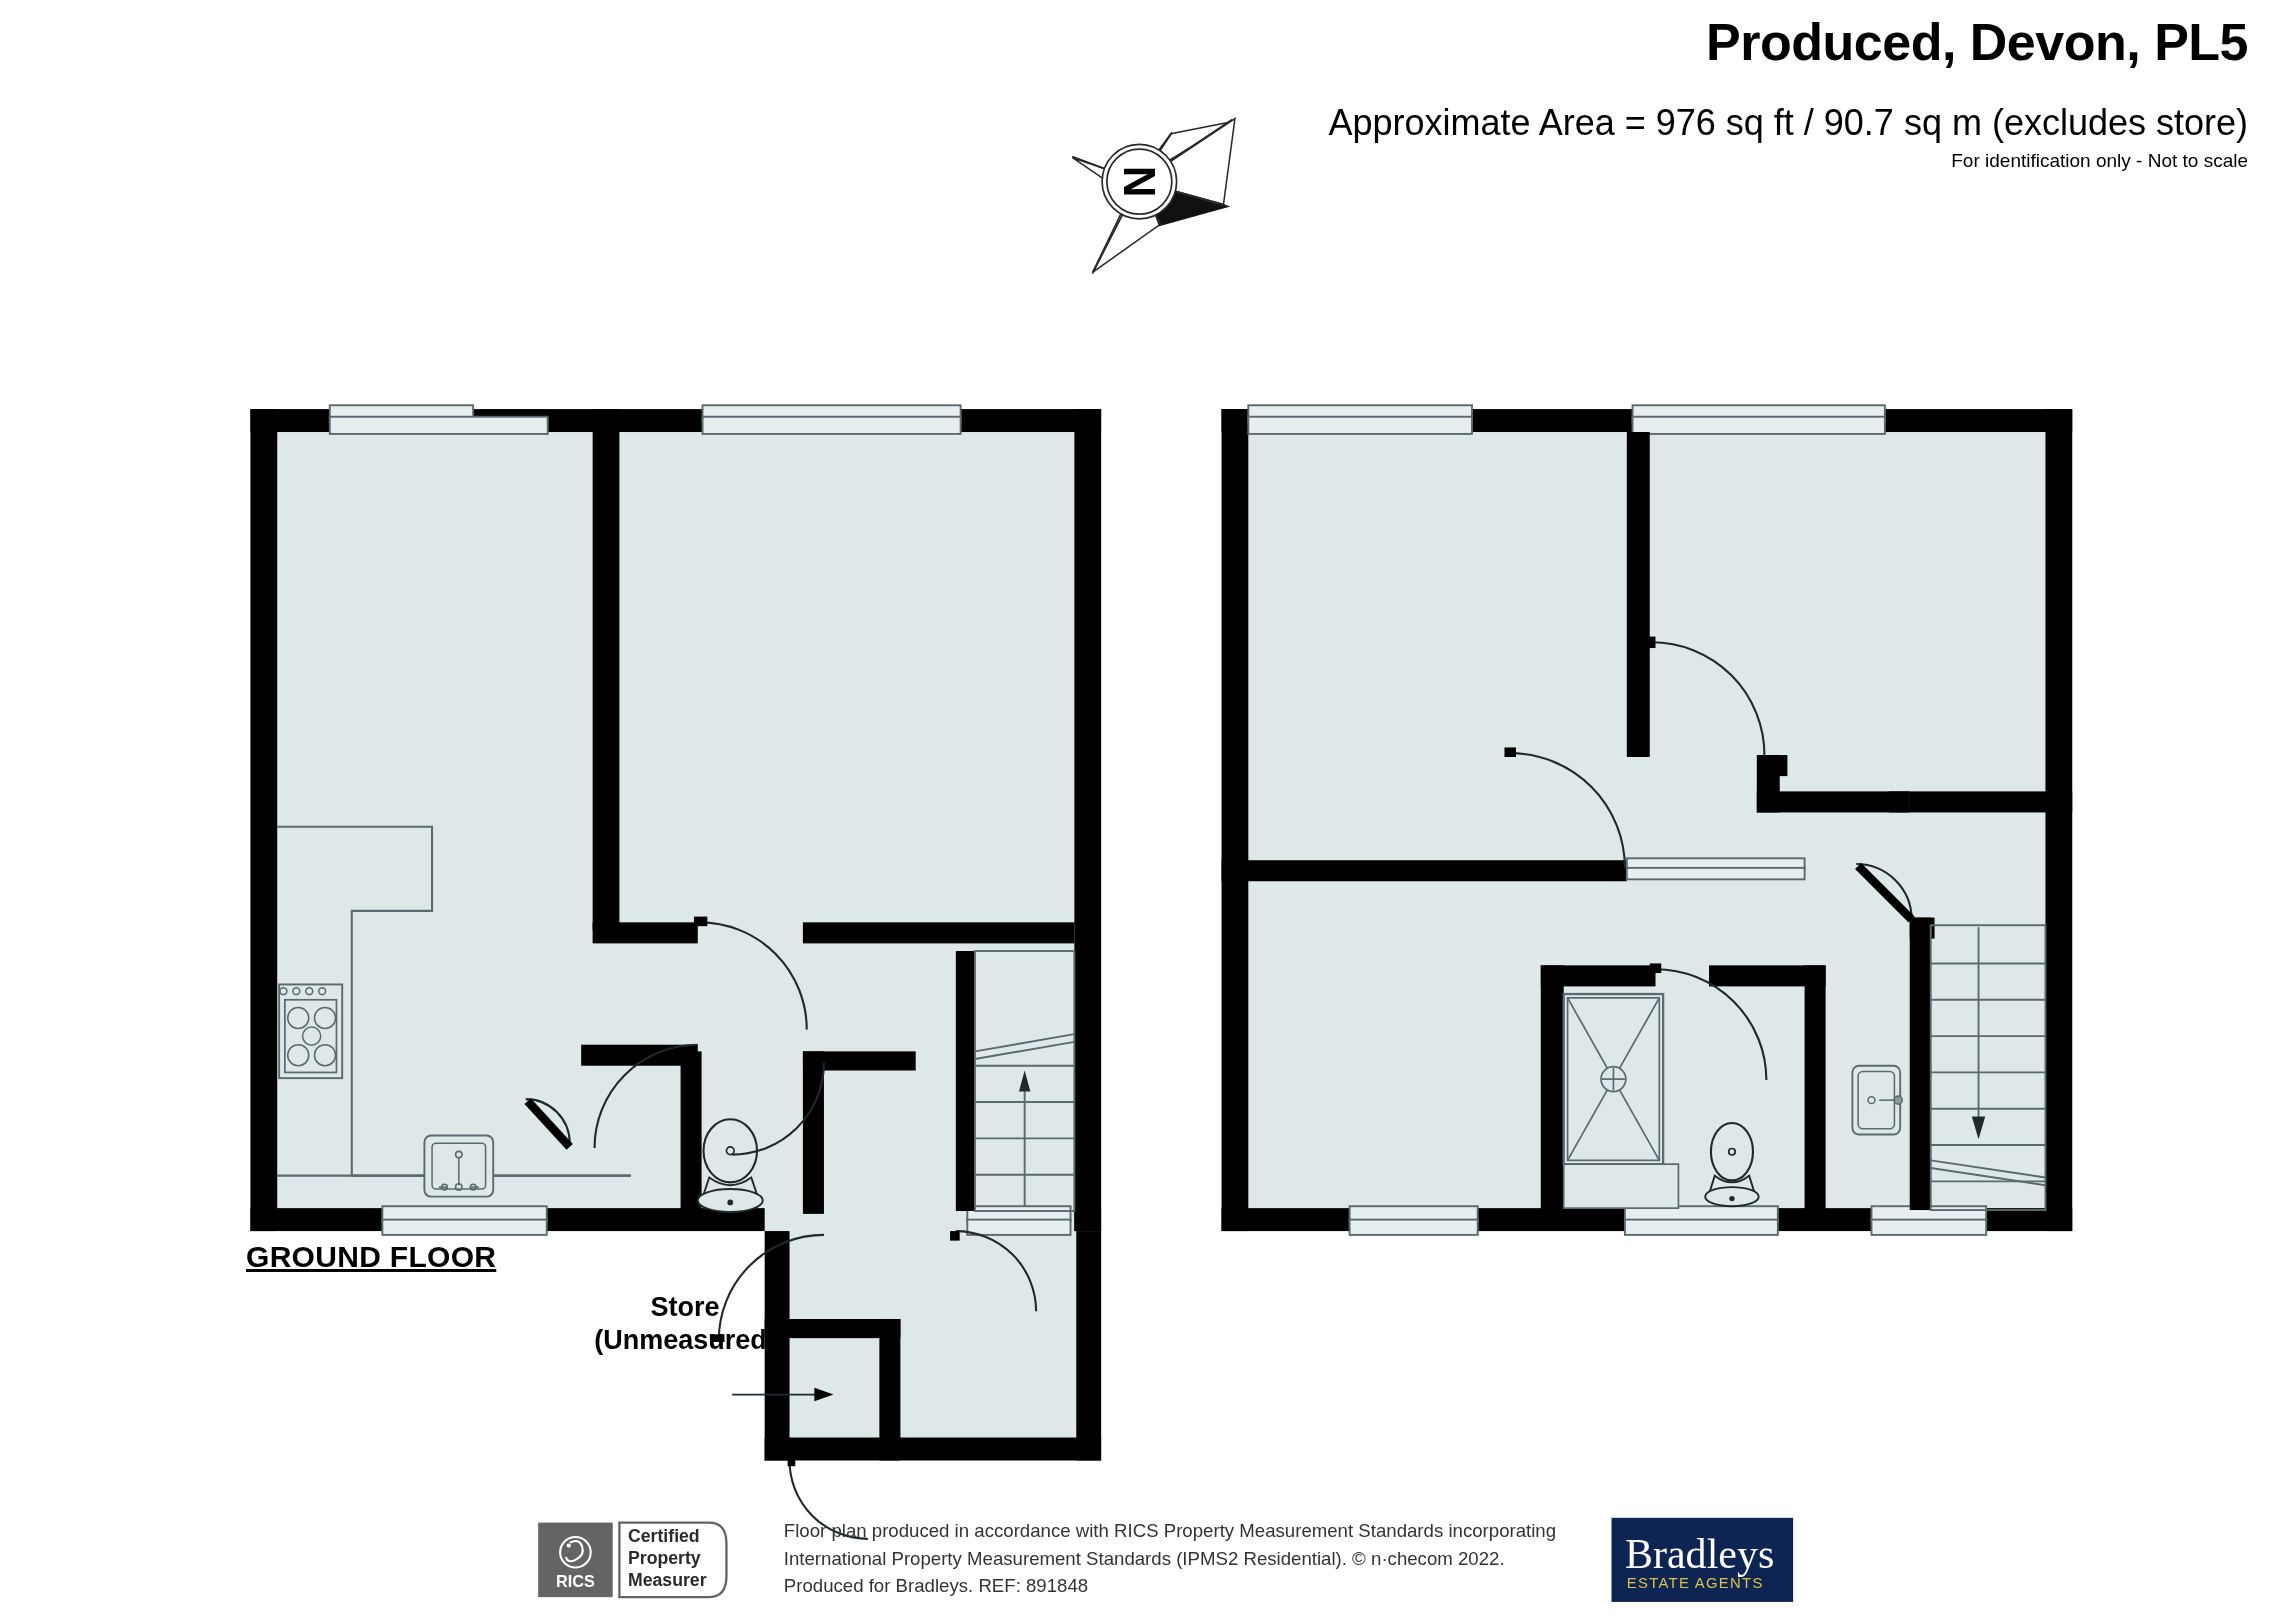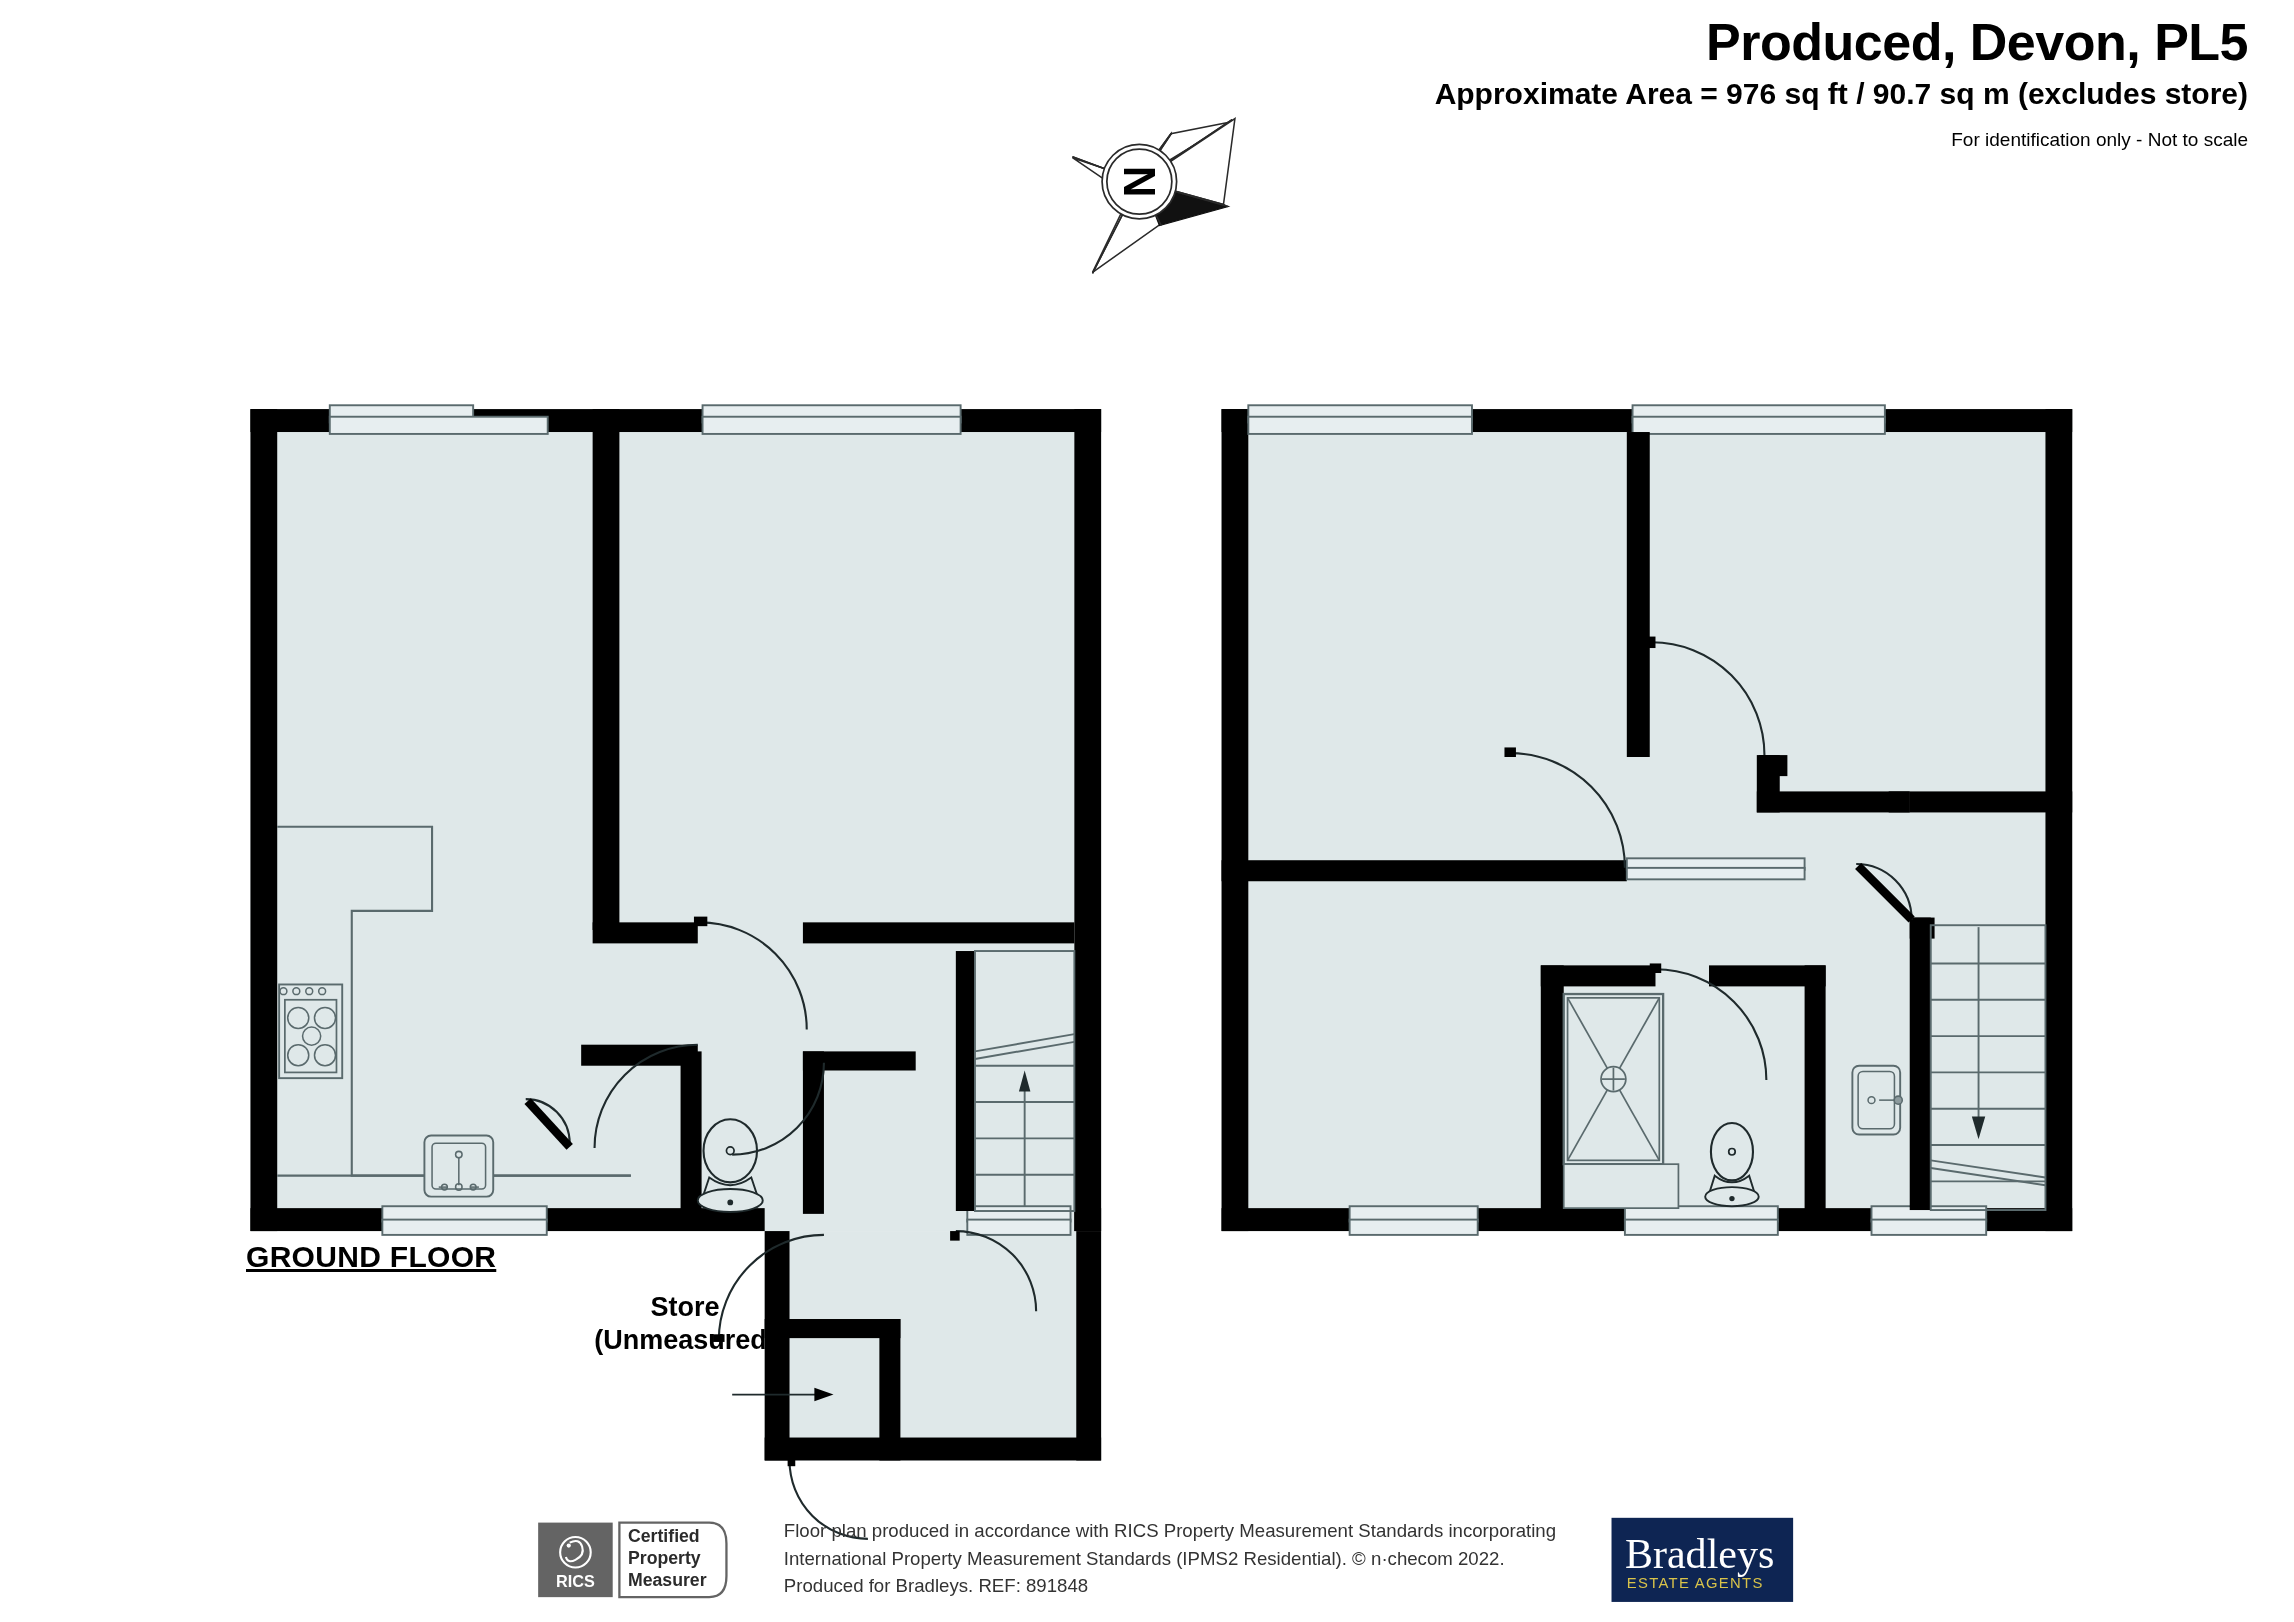--- a/index.html
+++ b/index.html
@@ -5,22 +5,22 @@
   html,body{margin:0;padding:0;background:#ffffff;}
   body{
     width:2294px;height:1622px;position:relative;overflow:hidden;
     font-family:"Liberation Sans","DejaVu Sans",sans-serif;
     color:#000;
   }
 
   
   #header{position:absolute;right:46px;top:13.4px;text-align:right;}
   #title{font-size:52px;font-weight:bold;letter-spacing:-0.5px;line-height:1.12;}
-  #area{font-size:30px;font-weight:bold;margin-top:4px;line-height:1.2;}
-  #notice{font-size:19px;margin-top:17px;line-height:1.2;}
+  #area{font-size:36px;font-weight:normal;margin-top:29px;line-height:1.2;}
+  #notice{font-size:19px;margin-top:6px;line-height:1.2;}
 
   
   #plan{position:absolute;left:0;top:0;width:2294px;height:1622px;}
 
   
   .floor-caption{position:absolute;font-size:30px;font-weight:bold;letter-spacing:0.3px;}
   #cap-ground{left:246px;top:1240px;text-decoration:underline;}
   #cap-first{left:1222px;top:1171px;}
 
   

